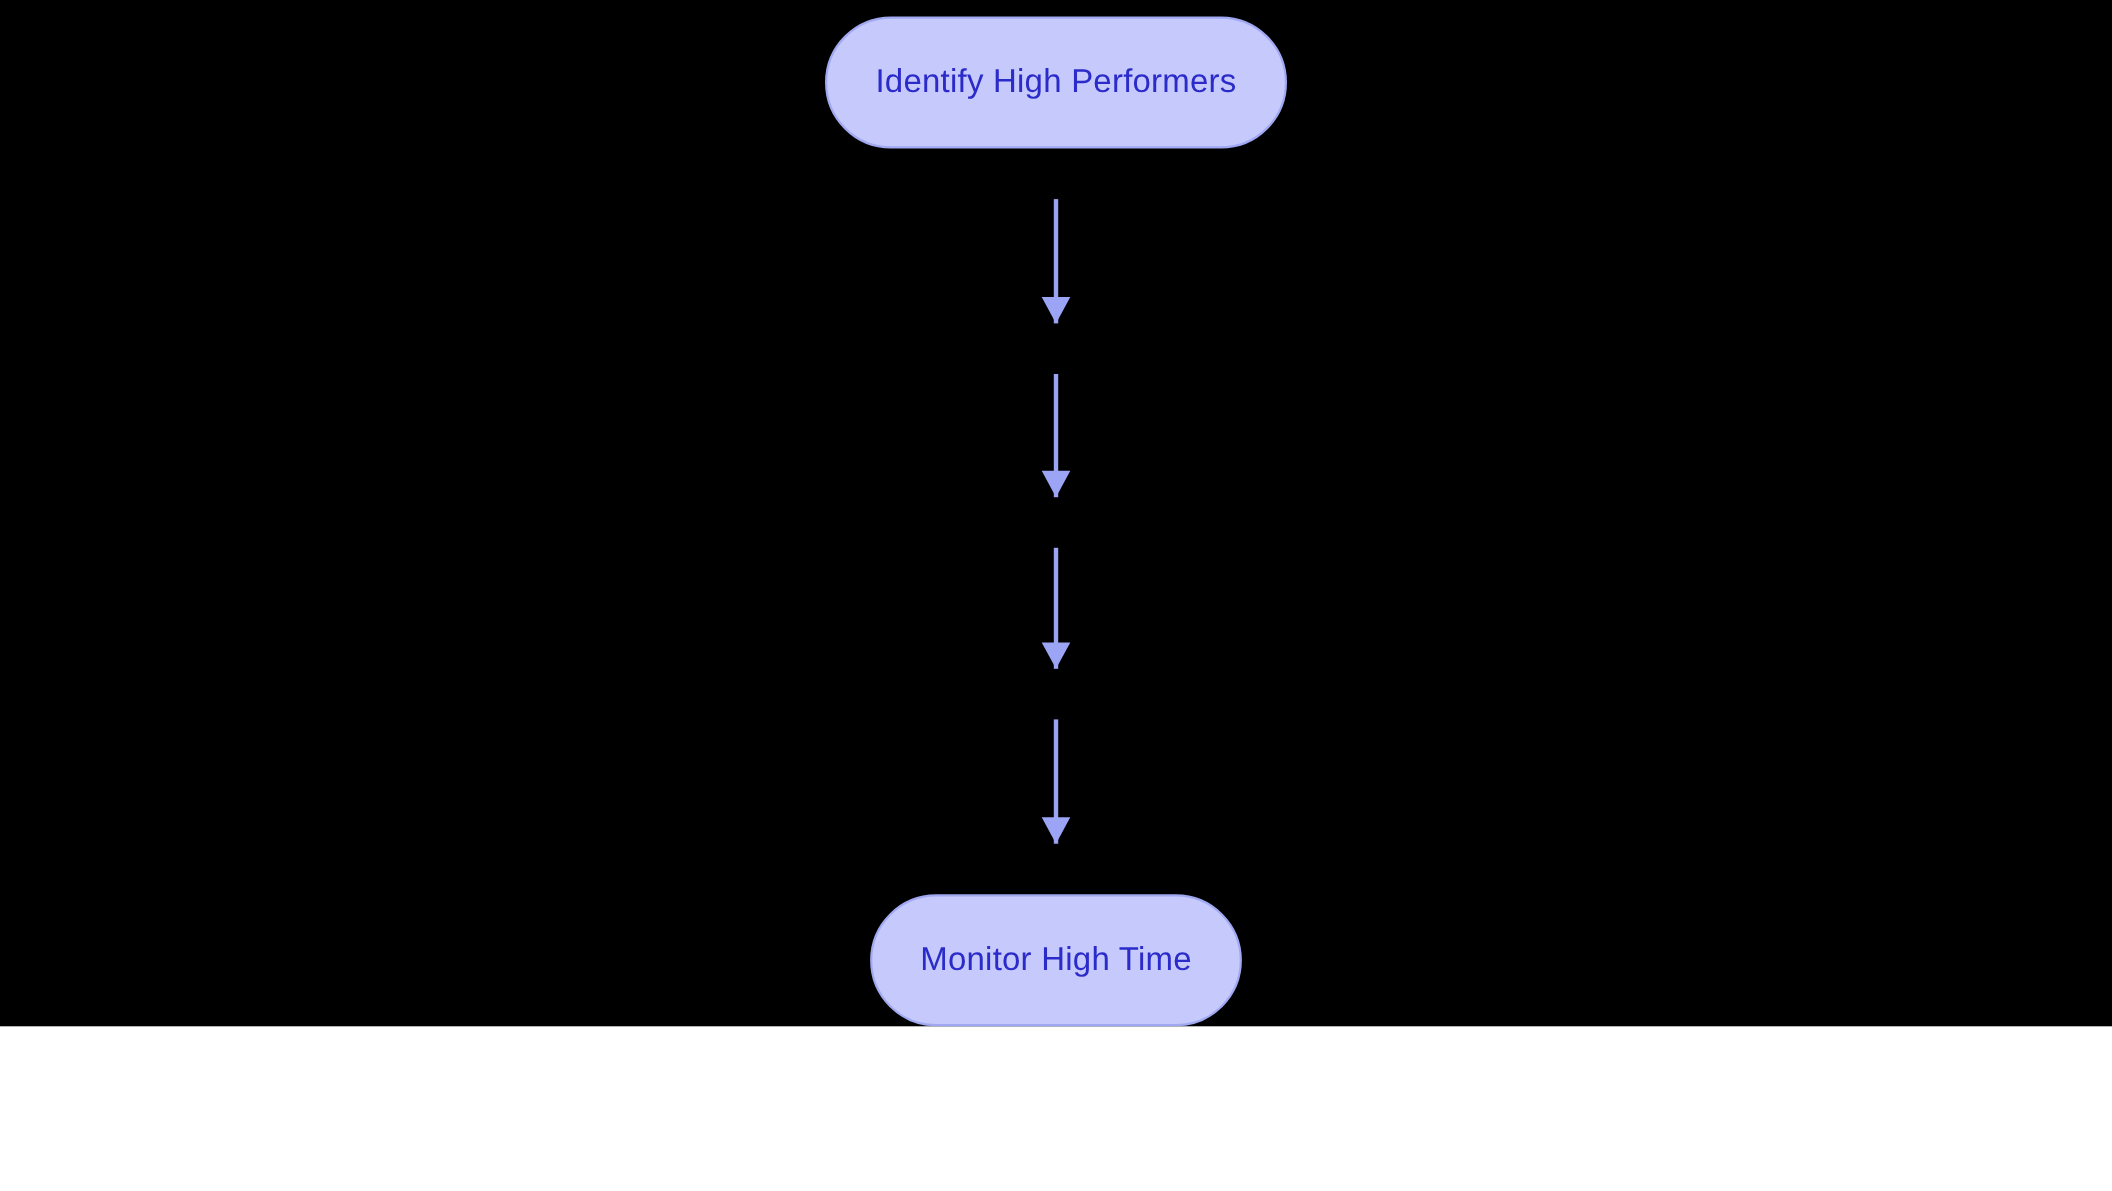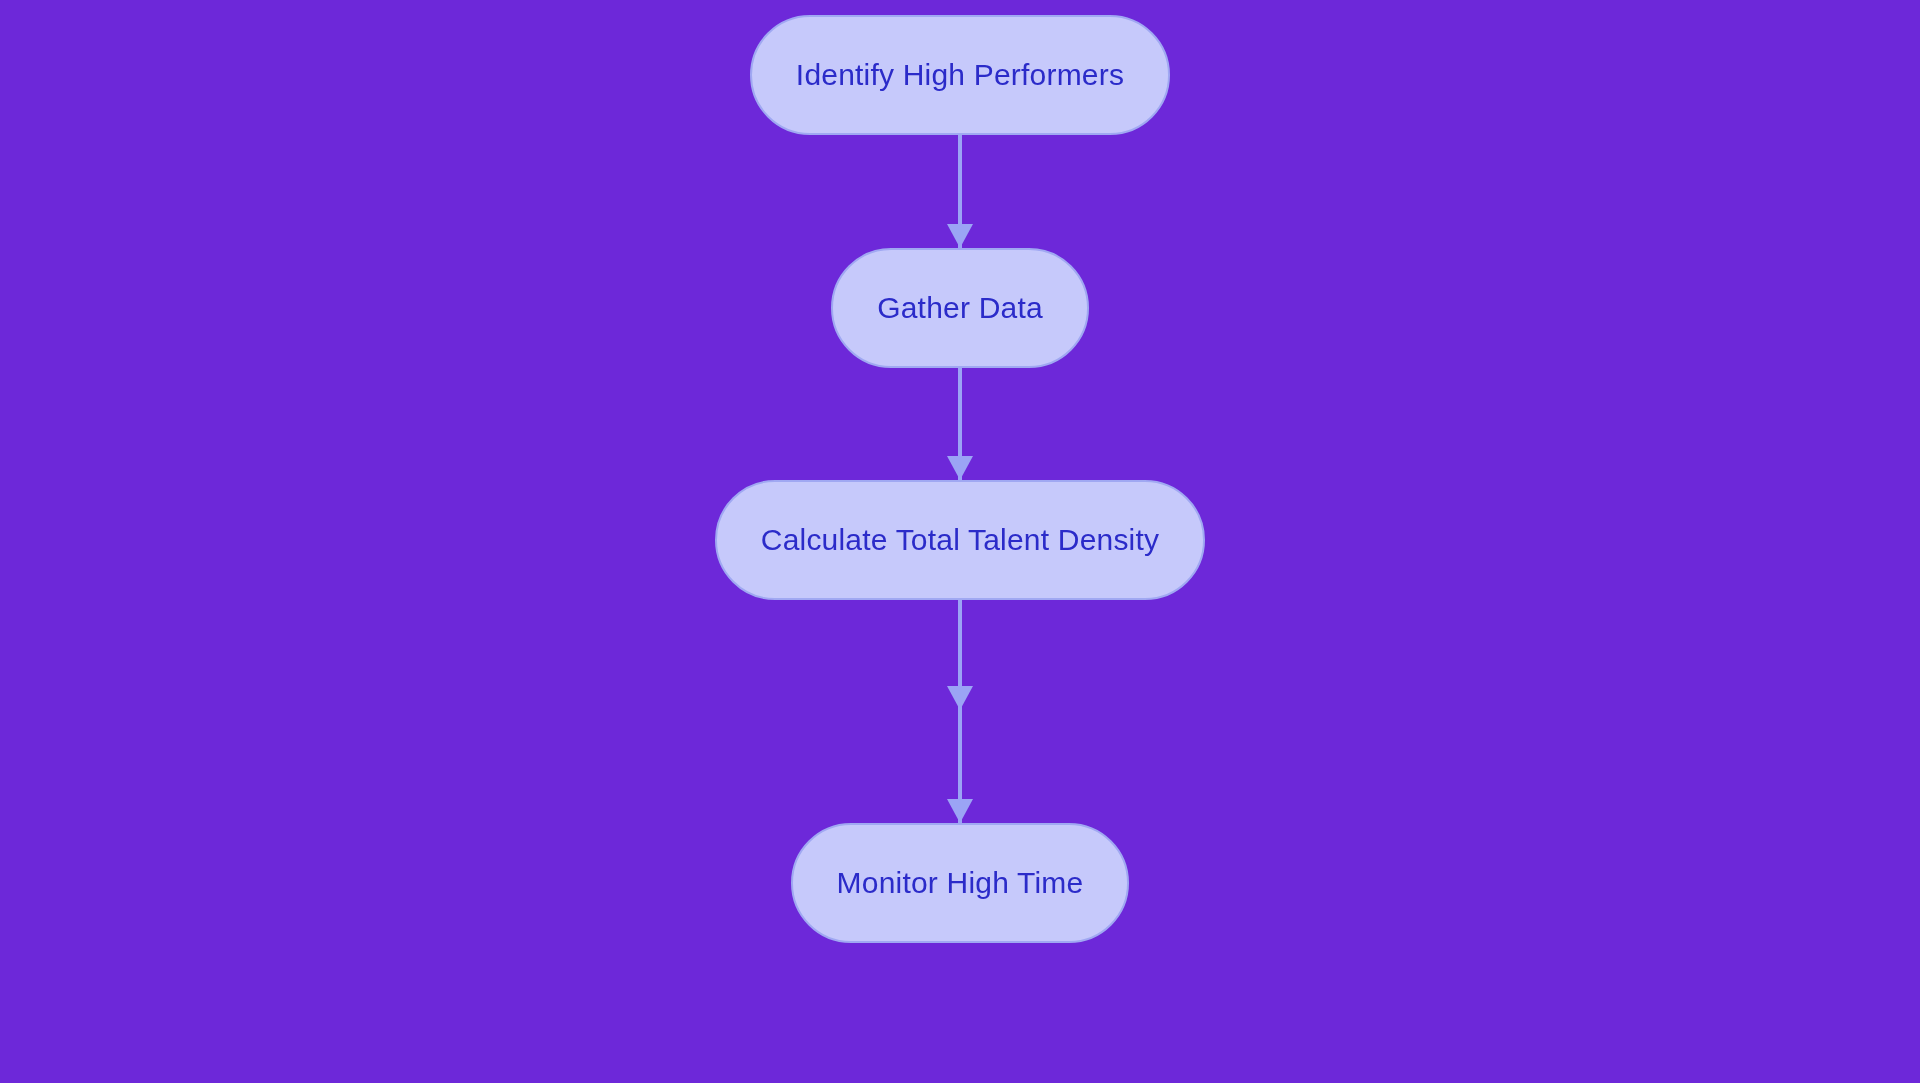--- a/index.html
+++ b/index.html
@@ -10,25 +10,26 @@
   body {
     width: 1920px;
     height: 1083px;
     font-family: "Liberation Sans", sans-serif;
     overflow: hidden;
   }
 
   #flowchart-canvas {
     position: relative;
     width: 1920px;
-    height: 1083px;
-    background: #6d28d9;
+    height: 933px;
+    background: #000000;
     display: flex;
     flex-direction: column;
     align-items: center;
+    justify-content: space-between;
   }
 
   .flow-node {
     box-sizing: border-box;
     display: flex;
     align-items: center;
     justify-content: center;
     background: #c6c9fb;
     border: 2px solid #a0a8f2;
     border-radius: 9999px;
@@ -86,32 +87,26 @@
 
   <div class="flow-node node-1">
     <span>Identify High Performers</span>
   </div>
 
   <div class="flow-connector gap-1">
     <span class="conn-line"></span>
     <span class="conn-head"></span>
   </div>
 
-  <div class="flow-node node-2">
-    <span>Gather Data</span>
-  </div>
 
   <div class="flow-connector gap-2">
     <span class="conn-line"></span>
     <span class="conn-head"></span>
   </div>
 
-  <div class="flow-node node-3">
-    <span>Calculate Total Talent Density</span>
-  </div>
 
   <div class="flow-connector gap-3">
     <span class="conn-line"></span>
     <span class="conn-head"></span>
   </div>
 
 
   <div class="flow-connector gap-4">
     <span class="conn-line"></span>
     <span class="conn-head"></span>

